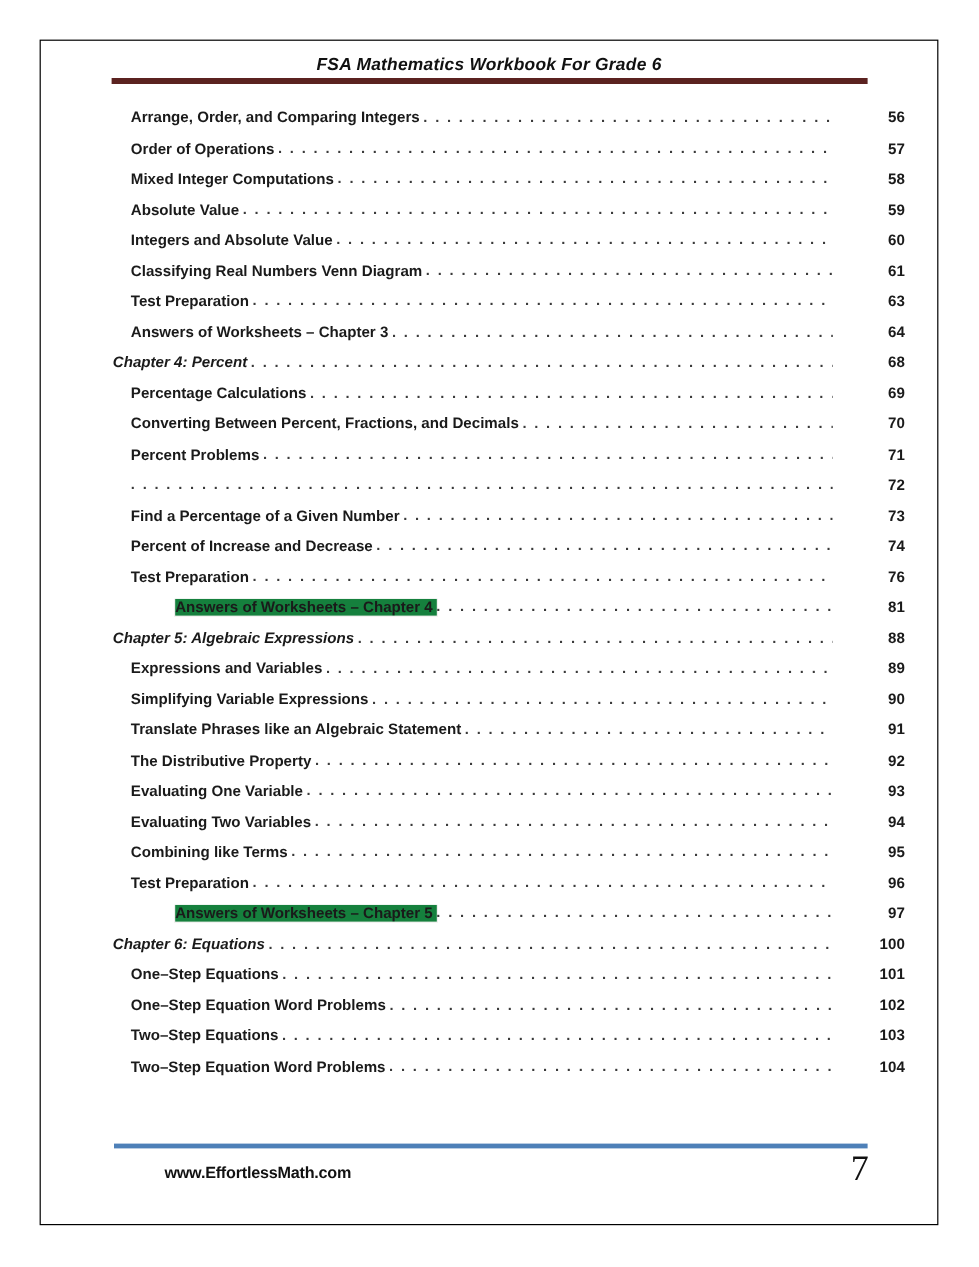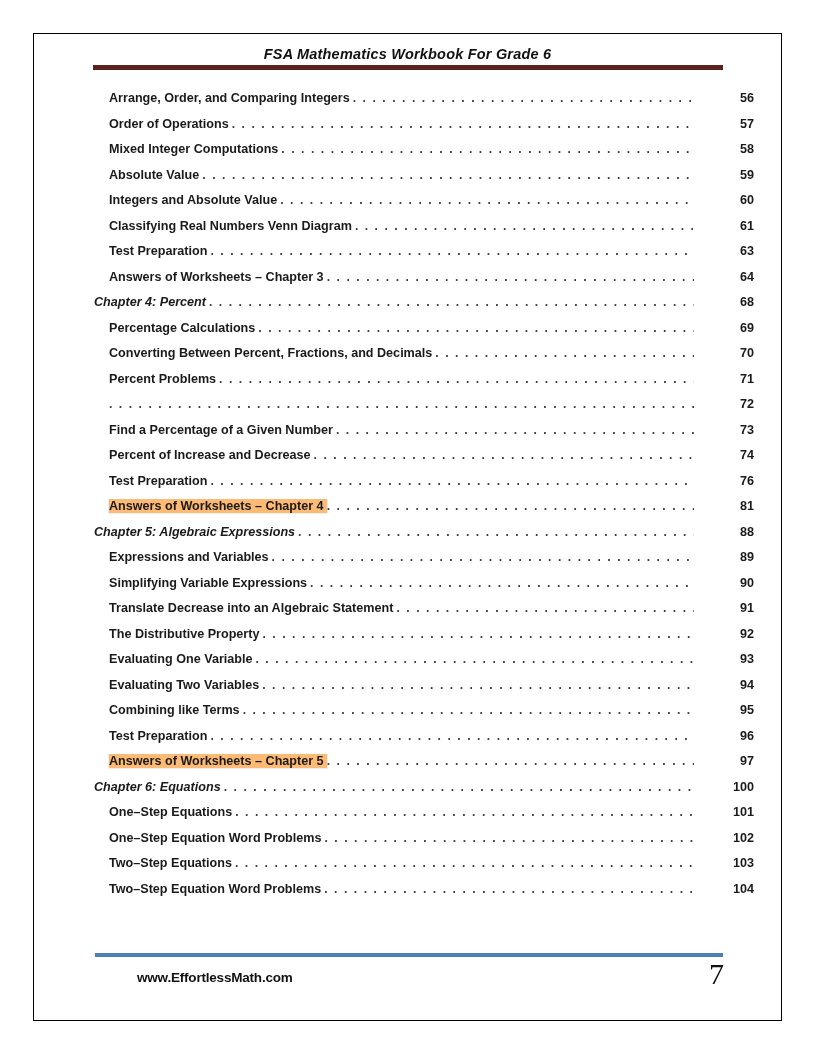--- a/index.html
+++ b/index.html
@@ -99,22 +99,23 @@
 
   .toc-row.level-section {
     padding-left: 75px;
     padding-right: 27px;
     font-weight: bold;
   }
   .toc-row.level-section .label { font-weight: bold; }
   .toc-row.level-section .pagenum { font-weight: bold; }
 
   .toc-row.highlight .label {
-    background: #fdba74;
+    background: #15803d;
     box-shadow: 0 0 0 1px #f0efee;
+    margin-left: 37px;
   }
 
   
   .footer-rule {
     position: absolute;
     left: 61px;
     top: 919px;
     width: 628px;
     height: 4px;
     background: #4E80B8;
@@ -244,21 +245,21 @@
         <span class="label">Expressions and Variables</span>
         <span class="leader">. . . . . . . . . . . . . . . . . . . . . . . . . . . . . . . . . . . . . . . . . . . . . . . . . . . . . . . . . . . . . . . . . . . . . . . . . . . . . . . . . . . . . . . . . . . . . . . . . . . . . . . . . . . . . . . . . . . . . . . . . . . . . . . . . . . . . . . . . . . . . . . . . . . . . . . . . . . . . . . . . . . . . . . . . . . . . . . . . . . . . . . . . . . . . . . . . . . . . . .</span>
         <span class="pagenum">89</span>
       </div>
       <div class="toc-row level-section">
         <span class="label">Simplifying Variable Expressions</span>
         <span class="leader">. . . . . . . . . . . . . . . . . . . . . . . . . . . . . . . . . . . . . . . . . . . . . . . . . . . . . . . . . . . . . . . . . . . . . . . . . . . . . . . . . . . . . . . . . . . . . . . . . . . . . . . . . . . . . . . . . . . . . . . . . . . . . . . . . . . . . . . . . . . . . . . . . . . . . . . . . . . . . . . . . . . . . . . . . . . . . . . . . . . . . . . . . . . . . . . . . . . . . . .</span>
         <span class="pagenum">90</span>
       </div>
       <div class="toc-row level-section">
-        <span class="label">Translate Decrease into an Algebraic Statement</span>
+        <span class="label">Translate Phrases like an Algebraic Statement</span>
         <span class="leader">. . . . . . . . . . . . . . . . . . . . . . . . . . . . . . . . . . . . . . . . . . . . . . . . . . . . . . . . . . . . . . . . . . . . . . . . . . . . . . . . . . . . . . . . . . . . . . . . . . . . . . . . . . . . . . . . . . . . . . . . . . . . . . . . . . . . . . . . . . . . . . . . . . . . . . . . . . . . . . . . . . . . . . . . . . . . . . . . . . . . . . . . . . . . . . . . . . . . . . .</span>
         <span class="pagenum">91</span>
       </div>
       <div class="toc-row level-section">
         <span class="label">The Distributive Property</span>
         <span class="leader">. . . . . . . . . . . . . . . . . . . . . . . . . . . . . . . . . . . . . . . . . . . . . . . . . . . . . . . . . . . . . . . . . . . . . . . . . . . . . . . . . . . . . . . . . . . . . . . . . . . . . . . . . . . . . . . . . . . . . . . . . . . . . . . . . . . . . . . . . . . . . . . . . . . . . . . . . . . . . . . . . . . . . . . . . . . . . . . . . . . . . . . . . . . . . . . . . . . . . . .</span>
         <span class="pagenum">92</span>
       </div>
       <div class="toc-row level-section">
         <span class="label">Evaluating One Variable</span>

